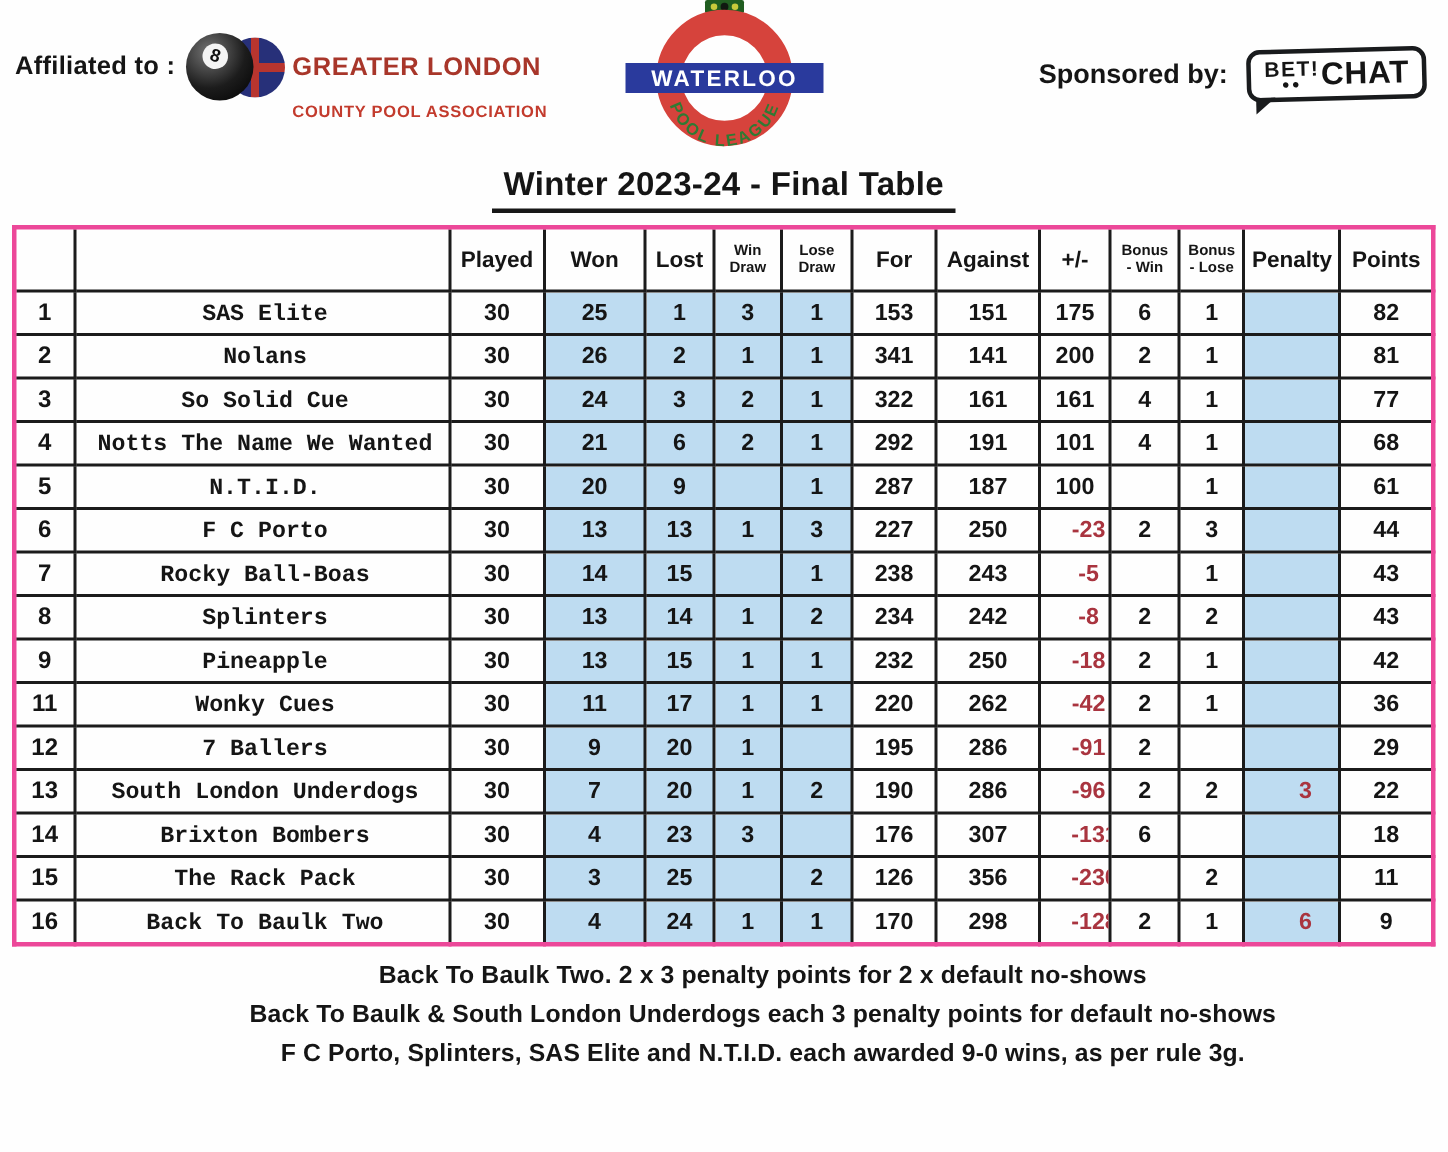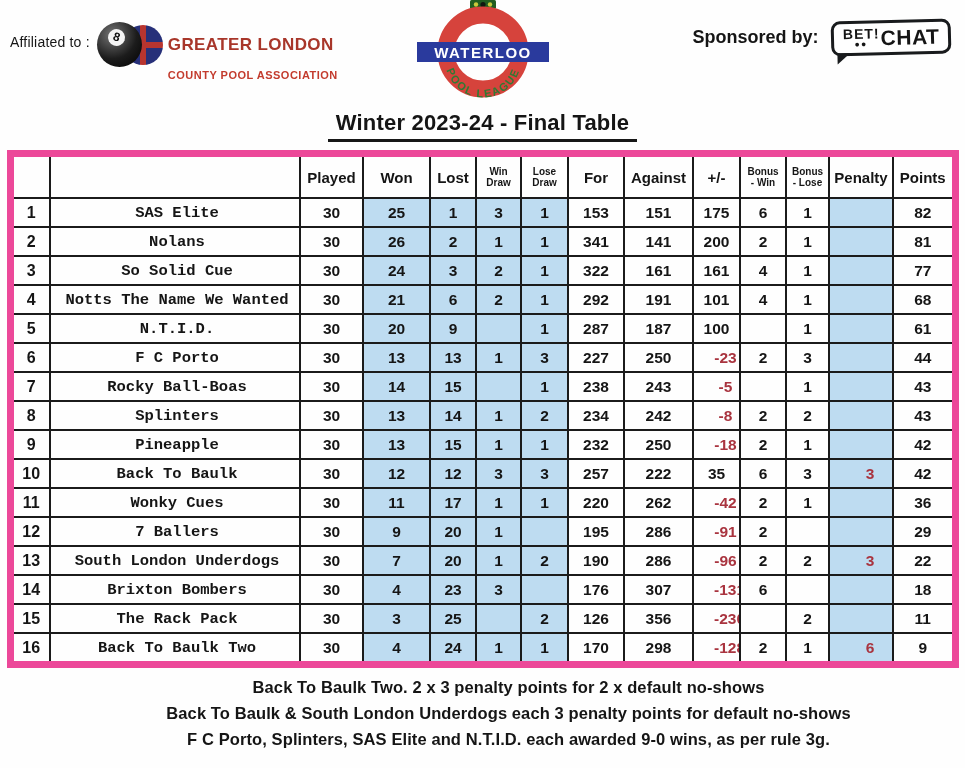--- a/index.html
+++ b/index.html
@@ -8,21 +8,21 @@
     background:#ffffff;
     font-family:"Liberation Sans", sans-serif;
     color:#151515;
     -webkit-font-smoothing:antialiased;
   }
   .page { position:relative; width:965px; height:768px; overflow:hidden; background:#fefefe; }
 
   
   .top { position:relative; height:102px; }
   .aff { position:absolute; left:10px; top:22px; display:flex; align-items:flex-start; gap:5px; }
-  .aff-label { font-size:14px; font-weight:400; margin-top:12px; letter-spacing:.2px; }
+  .aff-label { font-size:17px; font-weight:700; margin-top:12px; letter-spacing:.2px; }
   .balls { position:relative; width:68px; height:52px; flex:0 0 auto; }
   .ball-uk {
     position:absolute; left:28px; top:3px; width:40px; height:40px; border-radius:50%;
     background:
       linear-gradient(0deg, transparent 43%, #b8352f 43%, #b8352f 57%, transparent 57%),
       linear-gradient(90deg, transparent 43%, #b8352f 43%, #b8352f 57%, transparent 57%),
       #273079;
   }
   .ball-8 {
     position:absolute; left:2px; top:0; width:45px; height:45px; border-radius:50%;
@@ -32,21 +32,21 @@
     position:absolute; left:11px; top:7px; width:17px; height:17px; border-radius:50%;
     background:#f4f4f4; color:#111; font-weight:800; font-size:12px; line-height:17px;
     text-align:center; transform:rotate(18deg);
   }
   .glcpa { margin-top:14px; }
   .glcpa-1 { font-size:17px; font-weight:800; color:#a8362a; letter-spacing:.4px; line-height:1; }
   .glcpa-2 { font-size:11px; font-weight:800; color:#c33b2d; text-align:right; letter-spacing:.5px; margin-top:16px; }
 
   .roundel { position:absolute; left:50%; top:0; transform:translateX(-50%); }
 
-  .sponsor { position:absolute; right:14px; top:20px; display:flex; align-items:center; gap:12px; }
+  .sponsor { position:absolute; right:14px; top:32px; display:flex; align-items:center; gap:12px; }
   .sponsor-label { font-size:18px; font-weight:800; }
   .betchat {
     position:relative; border:3px solid #191b1d; border-radius:9px;
     padding:3px 9px 5px 9px; background:#fff; transform:rotate(-1.5deg);
   }
   .betchat::after {
     content:""; position:absolute; left:3px; bottom:-11px;
     width:0; height:0;
     border-top:11px solid #191b1d; border-right:13px solid transparent;
   }
@@ -59,21 +59,21 @@
   
   .title-wrap { text-align:center; margin-top:8px; height:34px; }
   .title {
     display:inline-block; font-size:22px; font-weight:800; letter-spacing:.2px;
     border-bottom:3px solid #171717; padding:0 8px 3px;
   }
 
   
   table.standings {
     border-collapse:collapse; table-layout:fixed;
-    width:949px; margin:6px auto 0; border:7px solid #ec4899;
+    width:949px; margin:6px auto 0; border:3px solid #ec4899;
   }
   .standings th, .standings td {
     border:2px solid #1b1b1b; font-weight:800; text-align:center;
     overflow:hidden; padding:0 2px;
   }
   .standings thead th { height:40px; font-size:15px; background:#fefefe; }
   .standings thead th.small { font-size:10px; line-height:1.12; white-space:pre-line; }
   .standings tbody td { height:27px; font-size:15.5px; }
   .standings td.rank { font-size:16px; }
   .standings td.team { text-align:center; padding-left:6px;font-family:Liberation Mono, monospace; }
@@ -317,36 +317,20 @@
           <td class="blue">1</td>
           <td>232</td>
           <td>250</td>
           <td class="red">-18</td>
           <td>2</td>
           <td>1</td>
           <td class="blue"></td>
           <td>42</td>
         </tr>
         <tr>
-          <td class="rank">10</td>
-          <td class="team">Back To Baulk</td>
-          <td>30</td>
-          <td class="blue">12</td>
-          <td class="blue">12</td>
-          <td class="blue">3</td>
-          <td class="blue">3</td>
-          <td>257</td>
-          <td>222</td>
-          <td>35</td>
-          <td>6</td>
-          <td>3</td>
-          <td class="blue red">3</td>
-          <td>42</td>
-        </tr>
-        <tr>
           <td class="rank">11</td>
           <td class="team">Wonky Cues</td>
           <td>30</td>
           <td class="blue">11</td>
           <td class="blue">17</td>
           <td class="blue">1</td>
           <td class="blue">1</td>
           <td>220</td>
           <td>262</td>
           <td class="red">-42</td>

